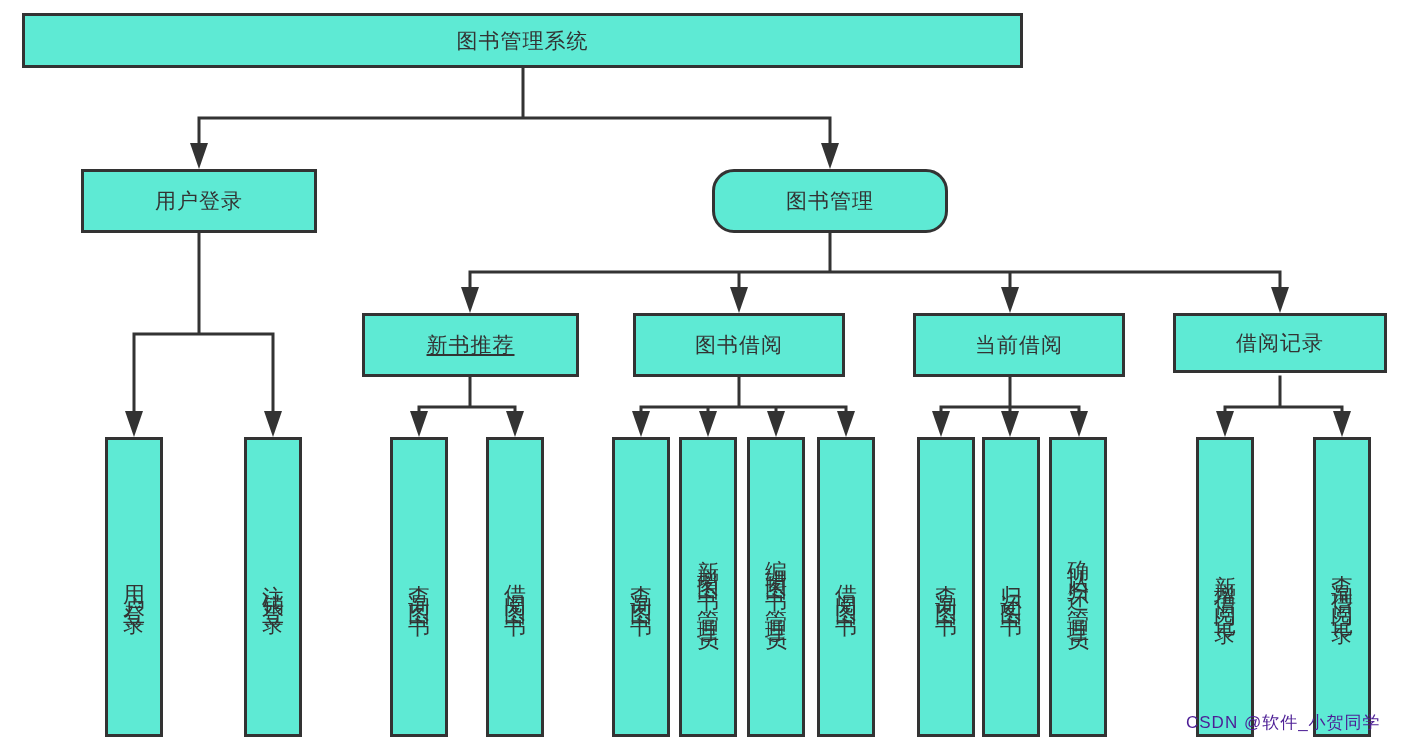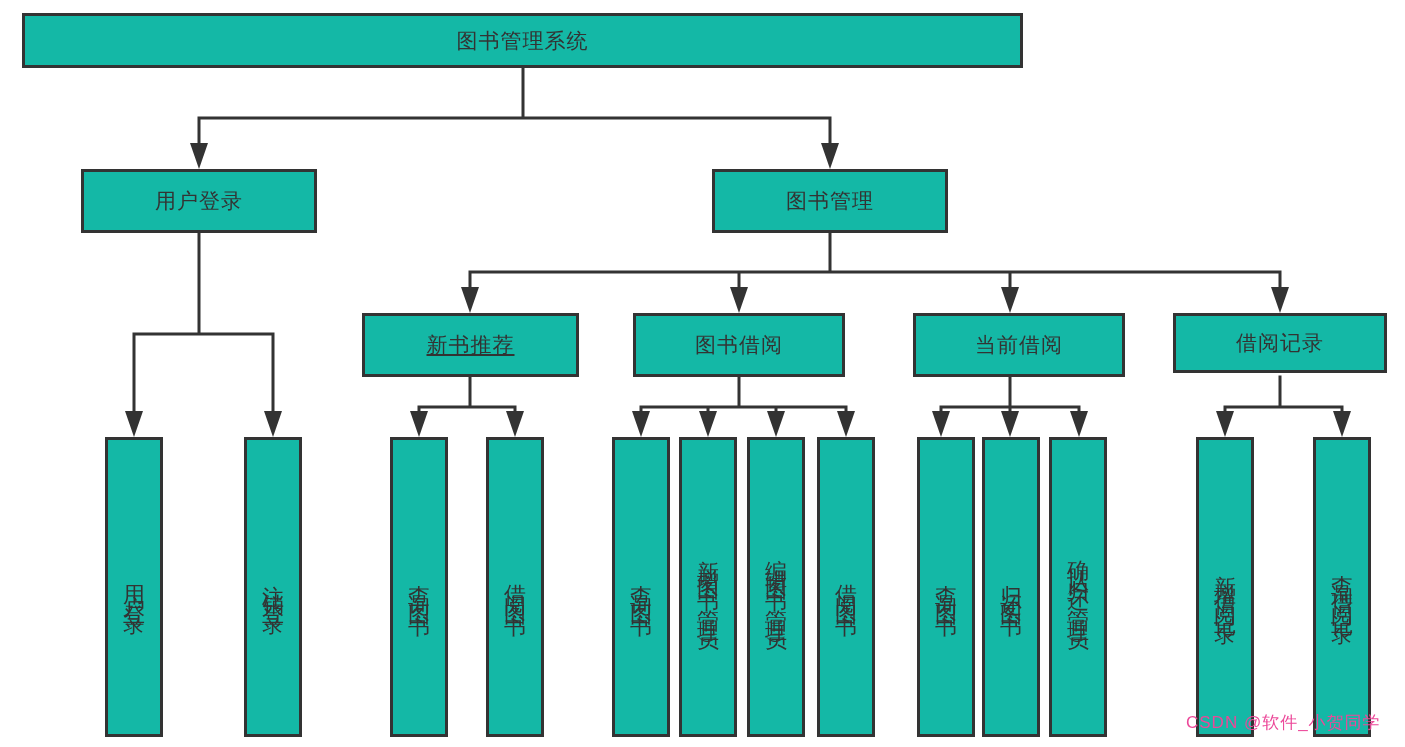--- a/index.html
+++ b/index.html
@@ -8,21 +8,21 @@
     width:1405px;height:747px;
     background:#ffffff;
     font-family:"Liberation Sans","DejaVu Sans",sans-serif;
     overflow:hidden;
   }
   #wires{position:absolute;left:0;top:0;width:1405px;height:747px;}
   .node{
     position:absolute;
     box-sizing:border-box;
     border:3px solid #333333;
-    background:#14b8a6;
+    background:#5eead4;
     color:#333333;
     display:flex;
     align-items:center;
     justify-content:center;
     font-size:21px;
     font-weight:500;
     letter-spacing:1px;
     text-align:center;
   }
   .leaf{
@@ -30,21 +30,21 @@
     text-orientation:mixed;
     font-size:22px;
     letter-spacing:10px;
     line-height:1;
     font-weight:500;
   }
   .watermark{
     position:absolute;
     left:1186px;top:711px;
     font-size:17px;
-    color:#ec4899;
+    color:#4c1d95;
     letter-spacing:1px;
     white-space:nowrap;
     z-index:5;
   }
 </style>
 </head>
 <body>
 
 <div id="stage">
 
@@ -79,21 +79,21 @@
     </g>
   </svg>
 
   <div class="node" style="left:22px;top:13px;width:1001px;height:55px;">
     <span>图书管理系统</span>
   </div>
 
   <div class="node" style="left:81px;top:169px;width:236px;height:64px;">
     <span>用户登录</span>
   </div>
-  <div class="node" style="left:712px;top:169px;width:236px;height:64px;">
+  <div class="node" style="left:712px;top:169px;width:236px;height:64px;border-radius:22px;">
     <span>图书管理</span>
   </div>
 
   <div class="node" style="left:362px;top:313px;width:217px;height:64px;text-decoration:underline;">
     <span>新书推荐</span>
   </div>
   <div class="node" style="left:633px;top:313px;width:212px;height:64px;text-align:right;">
     <span>图书借阅</span>
   </div>
   <div class="node" style="left:905px;top:313px;width:212px;height:64px;margin-left:8px;">

